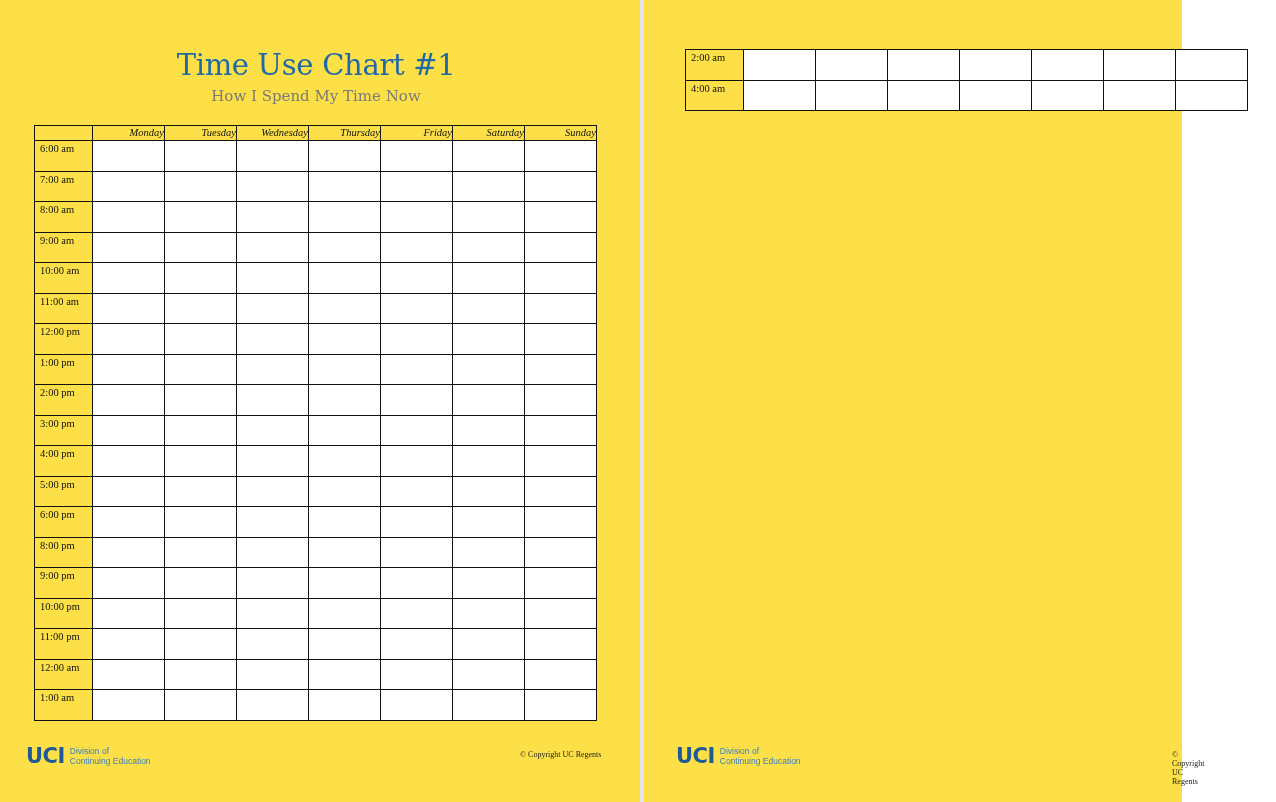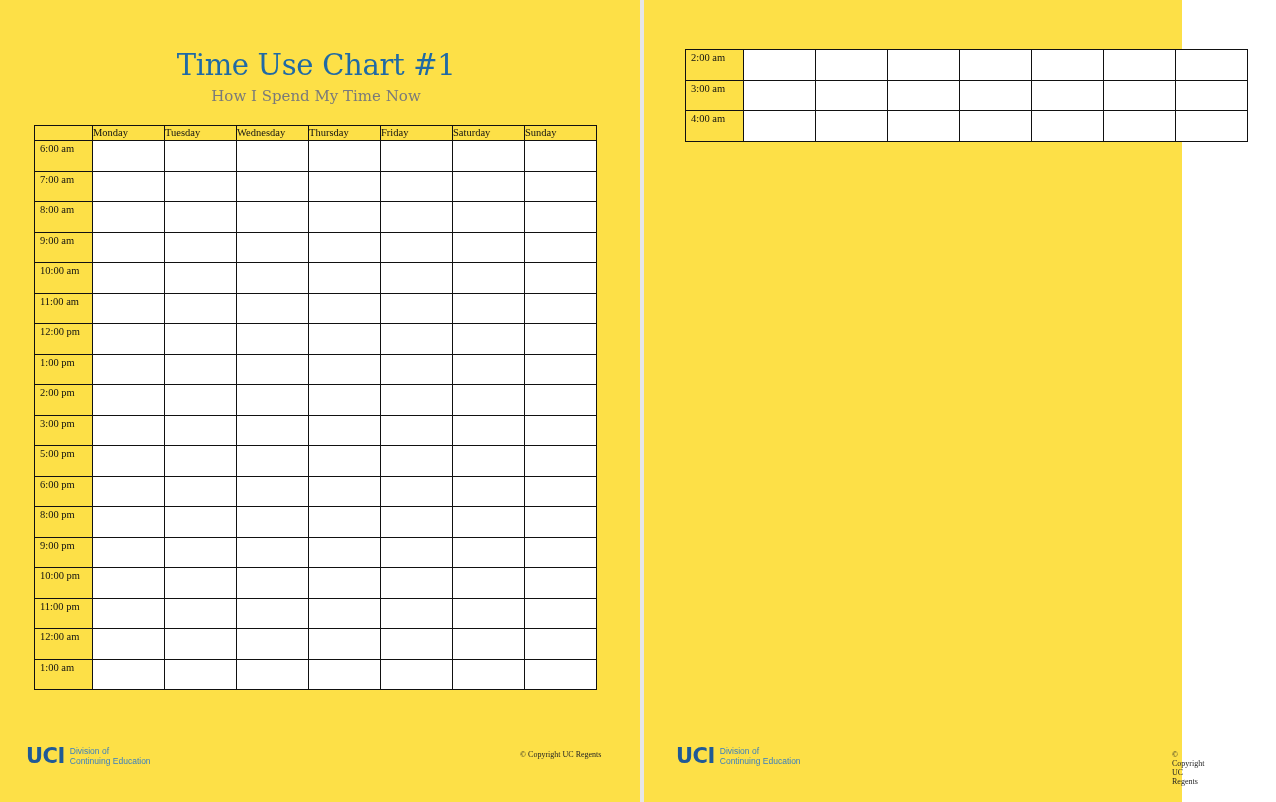--- a/index.html
+++ b/index.html
@@ -27,21 +27,21 @@
 
   table.chart {
     position: absolute; border-collapse: collapse; table-layout: fixed;
     font-family: "Liberation Serif", "DejaVu Serif", serif;
   }
   table.chart td, table.chart th {
     border: 1.2px solid #111; padding: 0; margin: 0;
   }
   table.chart th {
     font-weight: normal; font-size: 10.5px; color: #111; height: 14px;
-    line-height: 14px; text-align: left; vertical-align: middle;
+    line-height: 14px; text-align: right; vertical-align: middle; font-style: italic;
   }
   table.chart td.time {
     font-size: 10.5px; color: #111; vertical-align: top; text-align: left;
     padding: 2px 0 0 5px; line-height: 12px;
   }
   table.chart td.cell { background: #fff; }
 
   #table1 { left: 34px; top: 125px; width: 562px; }
   #table1 tr.row td { height: 27.5px; }
   #table2 { left: 41px; top: 49px; width: 562px; }
@@ -189,20 +189,30 @@
           <td class="time">3:00 pm</td>
           <td class="cell"></td>
           <td class="cell"></td>
           <td class="cell"></td>
           <td class="cell"></td>
           <td class="cell"></td>
           <td class="cell"></td>
           <td class="cell"></td>
         </tr>
         <tr class="row">
+          <td class="time">4:00 pm</td>
+          <td class="cell"></td>
+          <td class="cell"></td>
+          <td class="cell"></td>
+          <td class="cell"></td>
+          <td class="cell"></td>
+          <td class="cell"></td>
+          <td class="cell"></td>
+        </tr>
+        <tr class="row">
           <td class="time">5:00 pm</td>
           <td class="cell"></td>
           <td class="cell"></td>
           <td class="cell"></td>
           <td class="cell"></td>
           <td class="cell"></td>
           <td class="cell"></td>
           <td class="cell"></td>
         </tr>
         <tr class="row">
@@ -307,30 +317,20 @@
           <td class="time">2:00 am</td>
           <td class="cell"></td>
           <td class="cell"></td>
           <td class="cell"></td>
           <td class="cell"></td>
           <td class="cell"></td>
           <td class="cell"></td>
           <td class="cell"></td>
         </tr>
         <tr class="row">
-          <td class="time">3:00 am</td>
-          <td class="cell"></td>
-          <td class="cell"></td>
-          <td class="cell"></td>
-          <td class="cell"></td>
-          <td class="cell"></td>
-          <td class="cell"></td>
-          <td class="cell"></td>
-        </tr>
-        <tr class="row">
           <td class="time">4:00 am</td>
           <td class="cell"></td>
           <td class="cell"></td>
           <td class="cell"></td>
           <td class="cell"></td>
           <td class="cell"></td>
           <td class="cell"></td>
           <td class="cell"></td>
         </tr>
       </tbody>

